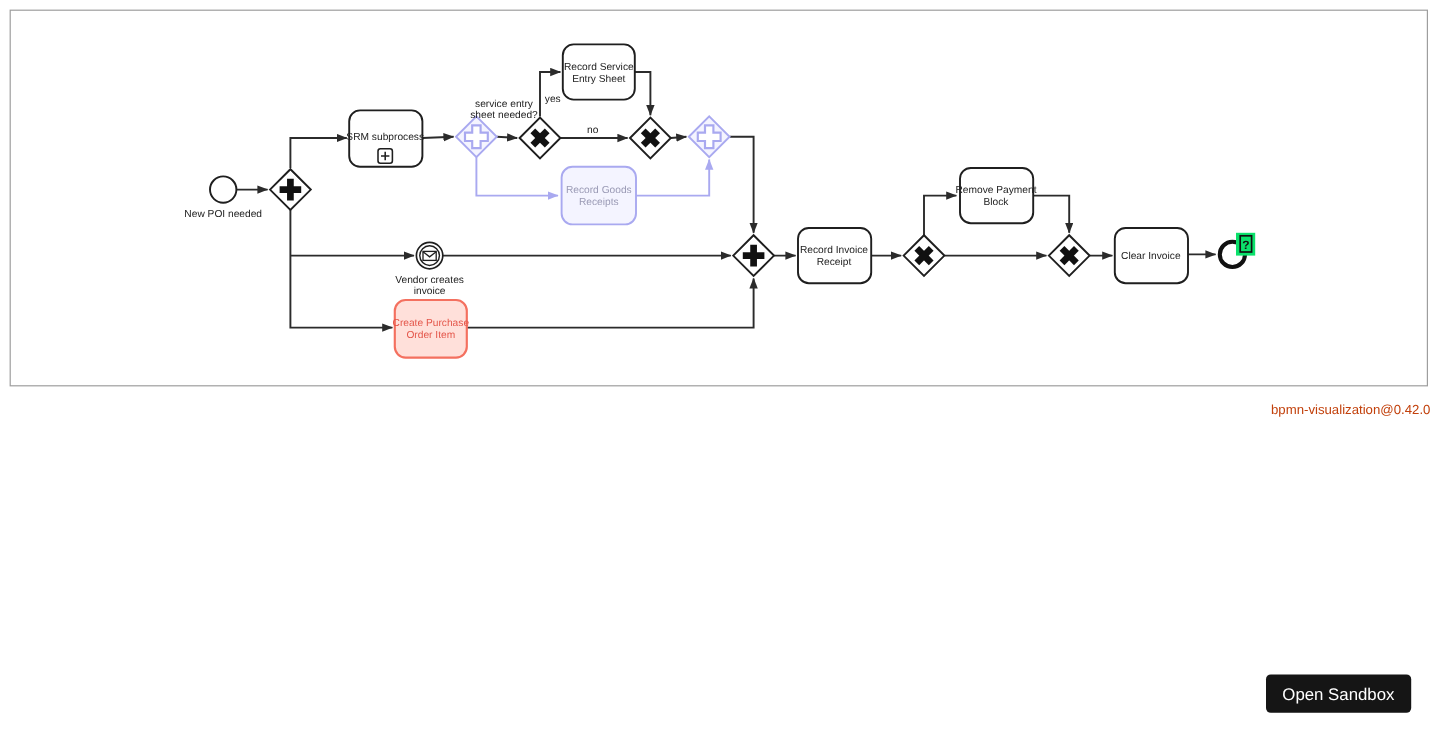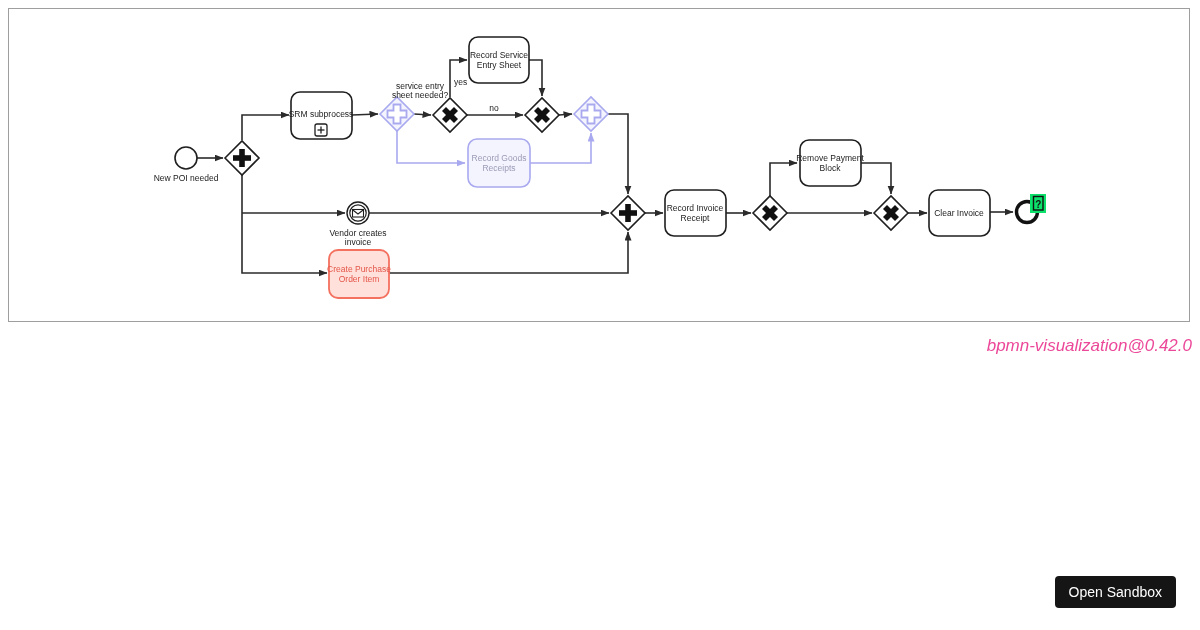--- a/index.html
+++ b/index.html
@@ -9,22 +9,22 @@
   #canvas svg{position:absolute;left:0;top:0;}
   .bpmn-label{font-family:"Liberation Sans",sans-serif;font-size:8.5px;fill:#222222;}
   .bpmn-label-lav{font-family:"Liberation Sans",sans-serif;font-size:8.5px;fill:#9a9ab5;}
   .bpmn-label-red{font-family:"Liberation Sans",sans-serif;font-size:8.5px;fill:#e4564a;}
   .node{fill:#ffffff;stroke:#1f1f1f;stroke-width:1.6;}
   .node-lav{fill:#f4f4ff;stroke:#a9a9f0;stroke-width:1.6;}
   .node-red{fill:#ffe0da;stroke:#f4705f;stroke-width:1.8;}
   .edge{fill:none;stroke:#2b2b2b;stroke-width:1.6;}
   .edge-lav{fill:none;stroke:#a9a9f0;stroke-width:1.6;}
   .gwmark{stroke:#111111;stroke-width:5.6;stroke-linecap:butt;}
-  #version-label{position:absolute;top:336px;right:8px;font-size:17px;font-style:italic;color:#ec4899;}
-  #open-sandbox{position:absolute;right:24px;bottom:22px;background:#151515;color:#ffffff;
+  #version-label{position:absolute;top:336px;right:8px;font-size:11px;color:#c2410c;}
+  #open-sandbox{position:absolute;right:24px;bottom:36px;background:#151515;color:#ffffff;
     border:none;border-radius:4px;padding:8px 14px;font-size:14px;font-family:"Liberation Sans",sans-serif;cursor:pointer;}
 </style>
 </head>
 <body>
 
 <div id="page">
 
   <div id="canvas">
     <svg width="1182" height="314" viewBox="9 9 1182 314">
       <defs>

